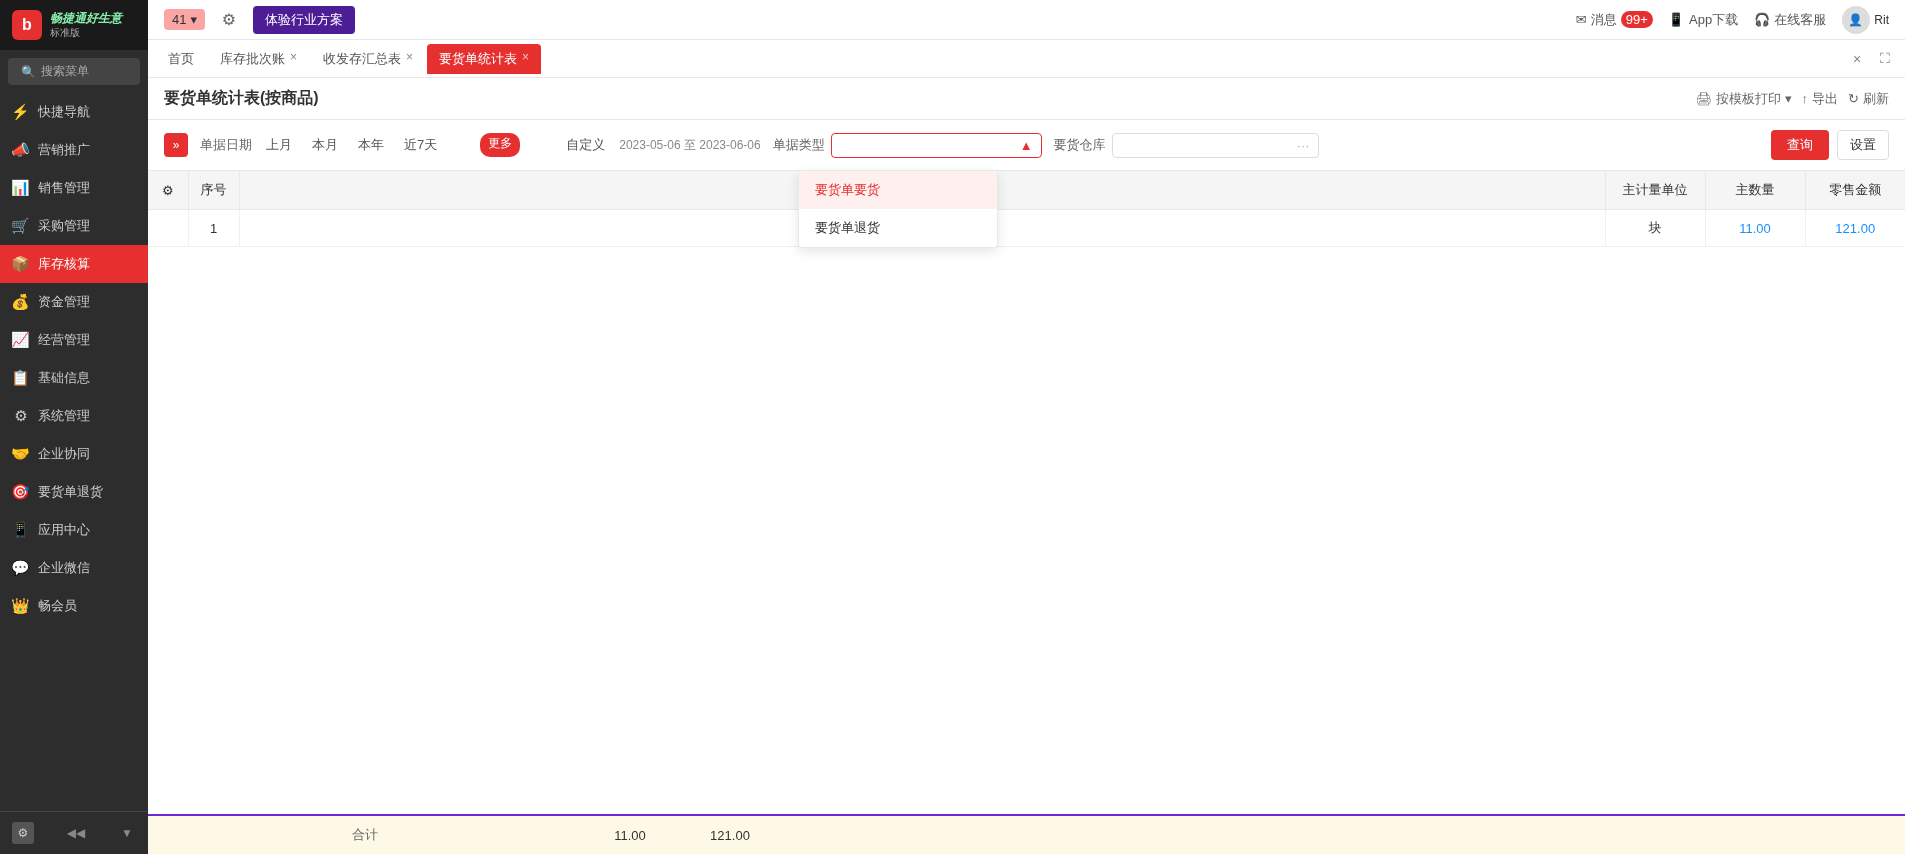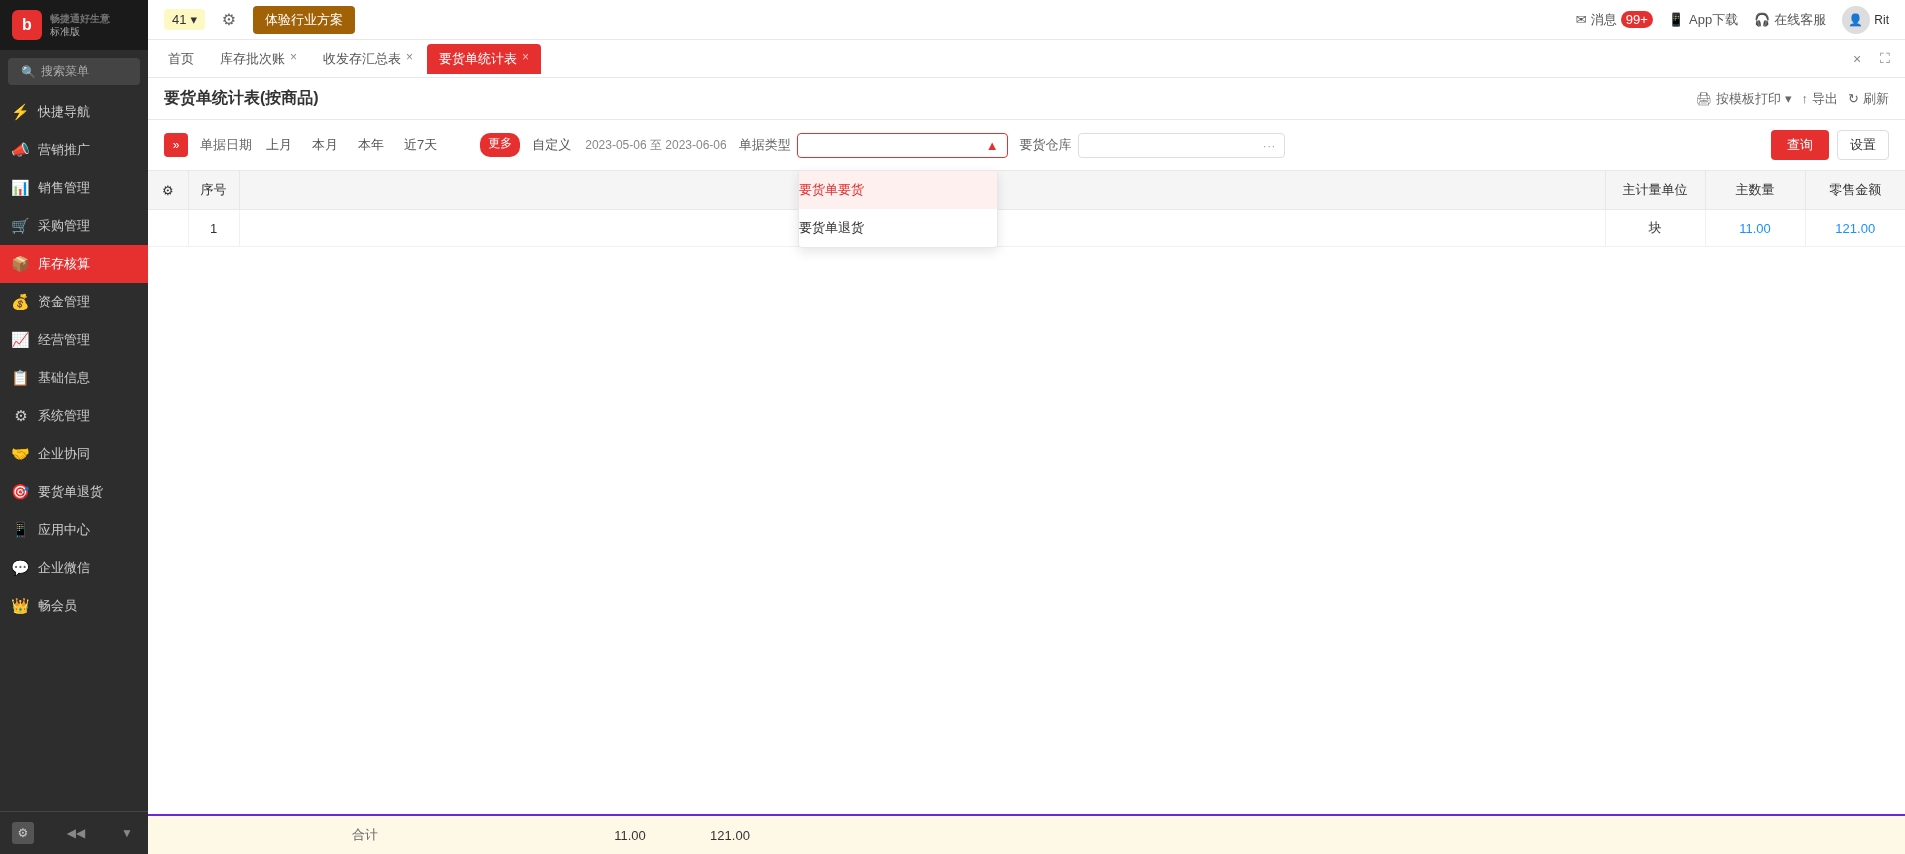--- a/index.html
+++ b/index.html
@@ -30,21 +30,21 @@
       background: #e63030;
       border-radius: 6px;
       display: flex;
       align-items: center;
       justify-content: center;
       font-weight: bold;
       font-size: 16px;
       color: #fff;
     }
     .logo-text { line-height: 1.3; }
-    .logo-text .main { font-size: 10px; font-weight: bold; color: #737373; }
+    .logo-text .main { font-size: 12px; font-weight: bold; color: #86efac; font-style: italic; }
     .logo-text .sub { font-size: 10px; color: #aaa; }
     .sidebar-search {
       margin: 8px;
       background: #444;
       border-radius: 4px;
       display: flex;
       align-items: center;
       padding: 5px 8px;
       color: #aaa;
       font-size: 12px;
@@ -110,31 +110,31 @@
       align-items: center;
       gap: 12px;
     }
     .company-selector {
       display: flex;
       align-items: center;
       gap: 4px;
       font-size: 13px;
       cursor: pointer;
       color: #333;
-      background: #fef9c3;
+      background: #fca5a5;
       padding: 3px 8px;
       border-radius: 4px;
     }
     .settings-icon {
       width: 24px; height: 24px;
       display: flex; align-items: center; justify-content: center;
       color: #666; cursor: pointer; font-size: 16px;
     }
     .trial-btn {
-      background: #a16207;
+      background: #4c1d95;
       color: #fff;
       border: none;
       padding: 5px 12px;
       border-radius: 4px;
       cursor: pointer;
       font-size: 13px;
     }
     .header-right {
       display: flex;
       align-items: center;
@@ -283,21 +283,21 @@
       font-size: 13px;
     }
     .date-opt.more-btn {
       background: #e63030;
       color: #fff;
       border-radius: 10px;
       padding: 2px 8px;
       font-size: 12px;
       margin-left: 31px;
     }
-    .date-custom { color: #555; cursor: pointer; padding: 3px 8px; }
+    .date-custom { color: #555; cursor: pointer; padding: 3px 8px; margin-left: 34px; }
     .date-range-text { color: #888; font-size: 12px; }
     .filter-select-group {
       display: flex;
       align-items: center;
       gap: 6px;
     }
     .filter-select-label { color: #666; }
     .filter-select-box {
       display: flex;
       align-items: center;
@@ -364,21 +364,21 @@
       top: 100%;
       left: 650px;
       background: #fff;
       border: 1px solid #e8e8e8;
       border-radius: 4px;
       box-shadow: 0 4px 12px rgba(0,0,0,0.1);
       min-width: 200px;
       z-index: 100;
     }
     .dropdown-item {
-      padding: 10px 0;
+      padding: 10px 16px;
       cursor: pointer;
       font-size: 13px;
       color: #333;
     }
     .dropdown-item.selected { background: #fff0f0; color: #e63030; }
 
     
     .table-container {
       flex: 1;
       background: #fff;

